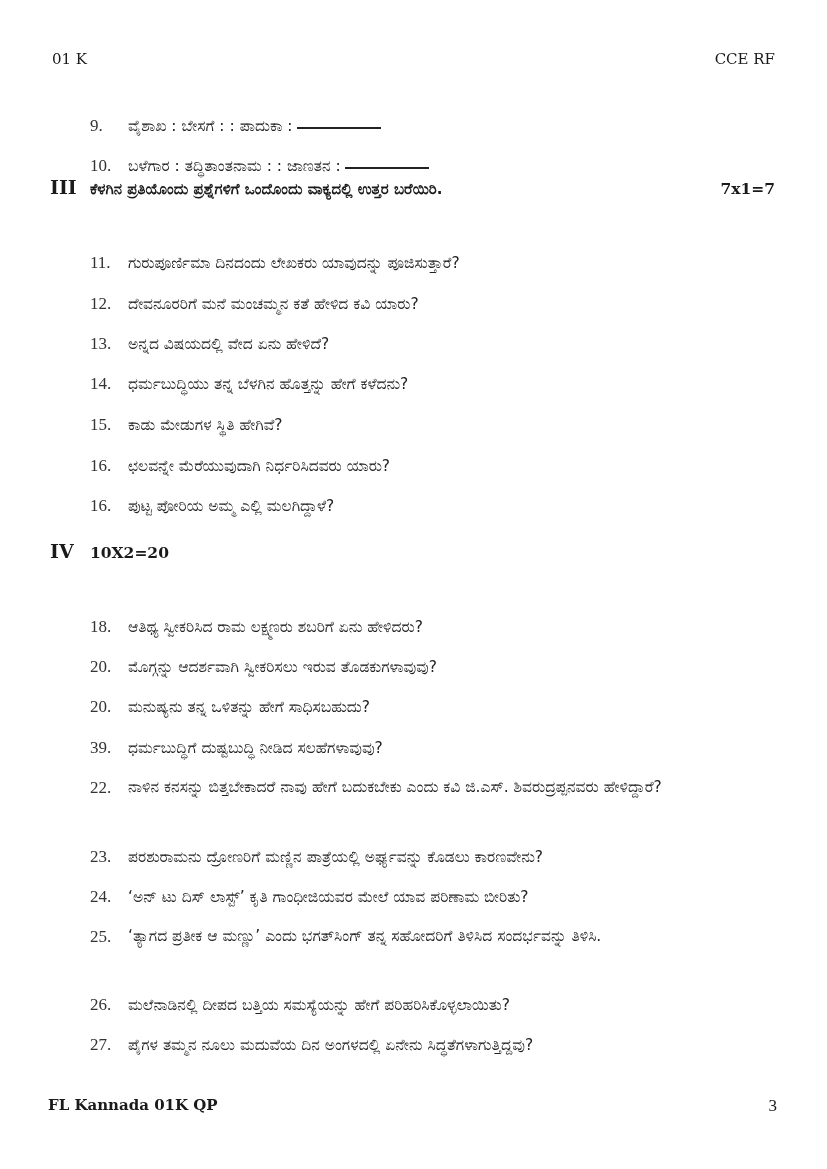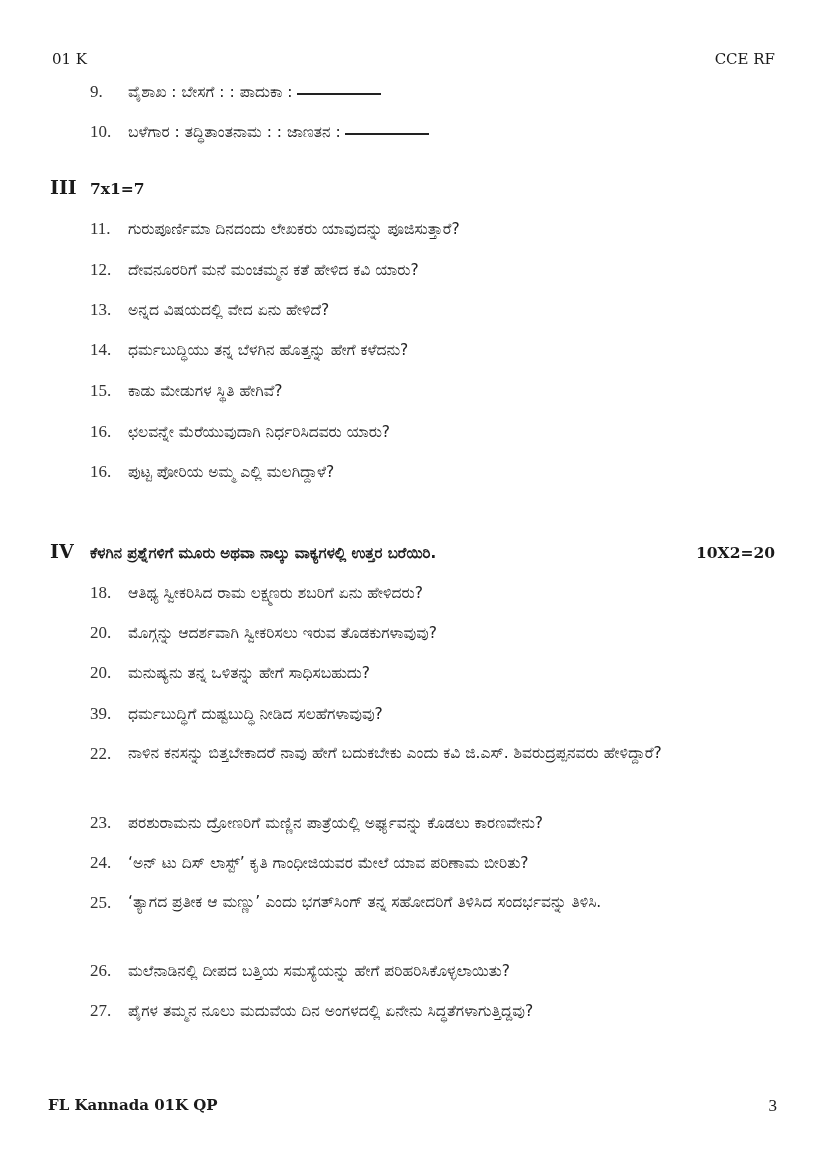--- a/index.html
+++ b/index.html
@@ -1,20 +1,20 @@
 <!DOCTYPE html>
 <html><head>
 <meta charset="utf-8">
 <style>
   html, body { margin: 0; padding: 0; background: #ffffff; }
   body { width: 827px; height: 1169px; position: relative; overflow: hidden; color: #1a1a1a; font-family: "DejaVu Sans", sans-serif; }
   .hdr { position: absolute; font-family: "DejaVu Serif", "Liberation Serif", serif; font-weight: normal; font-size: 15px; }
   .hdr-left { left: 52px; top: 50px; }
   .hdr-right { right: 52px; top: 50px; }
-  .q { position: absolute; left: 90px; font-size: 15.5px; line-height: 23px; color: #222; }
+  .q { position: absolute; left: 90px; font-size: 15.5px; line-height: 23px; color: #222; margin-top: 34px; }
   .q .num { font-family: "Liberation Serif", serif; font-size: 17px; display: inline-block; width: 38px; color: #333; }
   .q .txt { font-family: "DejaVu Sans", sans-serif; }
   .q.wrap { width: 690px; display: flex; }
   .q.wrap .num { flex: 0 0 38px; }
   .q.wrap .txt { flex: 1; }
   .blank { display: inline-block; width: 84px; border-bottom: 2px solid #222; margin-left: 4px; vertical-align: 2px; }
   .sec { position: absolute; left: 50px; display: flex; align-items: flex-end; width: 725px; }
   .sec .roman { font-family: "DejaVu Serif", serif; font-weight: bold; font-size: 19px; width: 40px; }
   .sec .instr { font-family: "DejaVu Sans", sans-serif; font-weight: bold; font-size: 15px; flex: 1; }
   .sec .marks { font-family: "DejaVu Serif", serif; font-weight: bold; font-size: 15.5px; }
@@ -30,34 +30,34 @@
 
   <div class="q" style="top:80px">
     <span class="num">9.</span><span class="txt">ವೈಶಾಖ : ಬೇಸಗೆ : : ಪಾದುಕಾ :</span><span class="blank"></span>
   </div>
   <div class="q" style="top:120px">
     <span class="num">10.</span><span class="txt">ಬಳೆಗಾರ : ತದ್ಧಿತಾಂತನಾಮ : : ಜಾಣತನ :</span><span class="blank"></span>
   </div>
 
   <div class="sec" style="top:176px">
     <span class="roman">III</span>
+    <span class="instr">ಕೆಳಗಿನ ಪ್ರತಿಯೊಂದು ಪ್ರಶ್ನೆಗಳಿಗೆ ಒಂದೊಂದು ವಾಕ್ಯದಲ್ಲಿ ಉತ್ತರ ಬರೆಯಿರಿ.</span>
     <span class="marks">7x1=7</span>
   </div>
 
   <div class="q" style="top:217px"><span class="num">11.</span><span class="txt">ಗುರುಪೂರ್ಣಿಮಾ ದಿನದಂದು ಲೇಖಕರು ಯಾವುದನ್ನು ಪೂಜಿಸುತ್ತಾರೆ?</span></div>
   <div class="q" style="top:258px"><span class="num">12.</span><span class="txt">ದೇವನೂರರಿಗೆ ಮನೆ ಮಂಚಮ್ಮನ ಕತೆ ಹೇಳಿದ ಕವಿ ಯಾರು?</span></div>
   <div class="q" style="top:298px"><span class="num">13.</span><span class="txt">ಅನ್ನದ ವಿಷಯದಲ್ಲಿ ವೇದ ಏನು ಹೇಳಿದೆ?</span></div>
   <div class="q" style="top:338px"><span class="num">14.</span><span class="txt">ಧರ್ಮಬುದ್ಧಿಯು ತನ್ನ ಬೆಳಗಿನ ಹೊತ್ತನ್ನು ಹೇಗೆ ಕಳೆದನು?</span></div>
   <div class="q" style="top:379px"><span class="num">15.</span><span class="txt">ಕಾಡು ಮೇಡುಗಳ ಸ್ಥಿತಿ ಹೇಗಿವೆ?</span></div>
   <div class="q" style="top:420px"><span class="num">16.</span><span class="txt">ಛಲವನ್ನೇ ಮೆರೆಯುವುದಾಗಿ ನಿರ್ಧರಿಸಿದವರು ಯಾರು?</span></div>
   <div class="q" style="top:460px"><span class="num">16.</span><span class="txt">ಪುಟ್ಟ ಪೋರಿಯ ಅಮ್ಮ ಎಲ್ಲಿ ಮಲಗಿದ್ದಾಳೆ?</span></div>
 
   <div class="sec" style="top:540px">
     <span class="roman">IV</span>
-    <span class="instr">ಕೆಳಗಿನ ಪ್ರಶ್ನೆಗಳಿಗೆ ಮೂರು ಅಥವಾ ನಾಲ್ಕು ವಾಕ್ಯಗಳಲ್ಲಿ ಉತ್ತರ ಬರೆಯಿರಿ.</span>
     <span class="marks">10X2=20</span>
   </div>
 
   <div class="q" style="top:581px"><span class="num">18.</span><span class="txt">ಆತಿಥ್ಯ ಸ್ವೀಕರಿಸಿದ ರಾಮ ಲಕ್ಷ್ಮಣರು ಶಬರಿಗೆ ಏನು ಹೇಳಿದರು?</span></div>
   <div class="q" style="top:621px"><span class="num">20.</span><span class="txt">ಮೊಗ್ಗನ್ನು ಆದರ್ಶವಾಗಿ ಸ್ವೀಕರಿಸಲು ಇರುವ ತೊಡಕುಗಳಾವುವು?</span></div>
   <div class="q" style="top:661px"><span class="num">20.</span><span class="txt">ಮನುಷ್ಯನು ತನ್ನ ಒಳಿತನ್ನು ಹೇಗೆ ಸಾಧಿಸಬಹುದು?</span></div>
   <div class="q" style="top:702px"><span class="num">39.</span><span class="txt">ಧರ್ಮಬುದ್ಧಿಗೆ ದುಷ್ಟಬುದ್ಧಿ ನೀಡಿದ ಸಲಹೆಗಳಾವುವು?</span></div>
   <div class="q wrap" style="top:742px">
       <span class="num">22.</span>
       <span class="txt">ನಾಳಿನ ಕನಸನ್ನು ಬಿತ್ತಬೇಕಾದರೆ ನಾವು ಹೇಗೆ ಬದುಕಬೇಕು ಎಂದು ಕವಿ ಜಿ.ಎಸ್. ಶಿವರುದ್ರಪ್ಪನವರು ಹೇಳಿದ್ದಾರೆ?</span>

